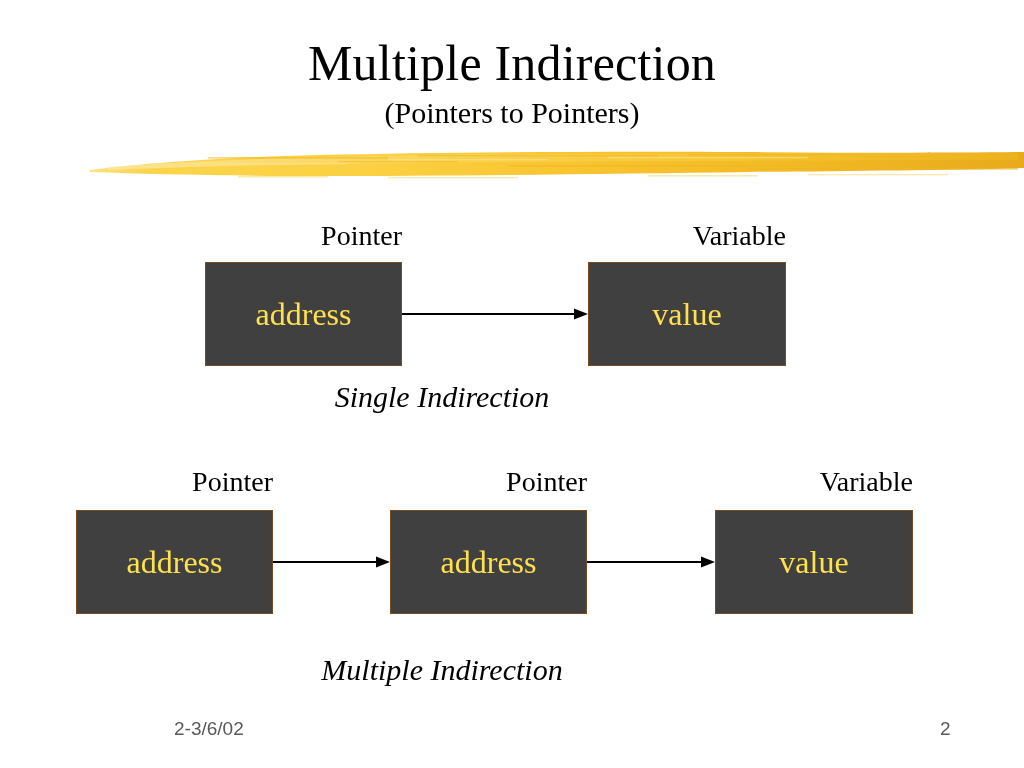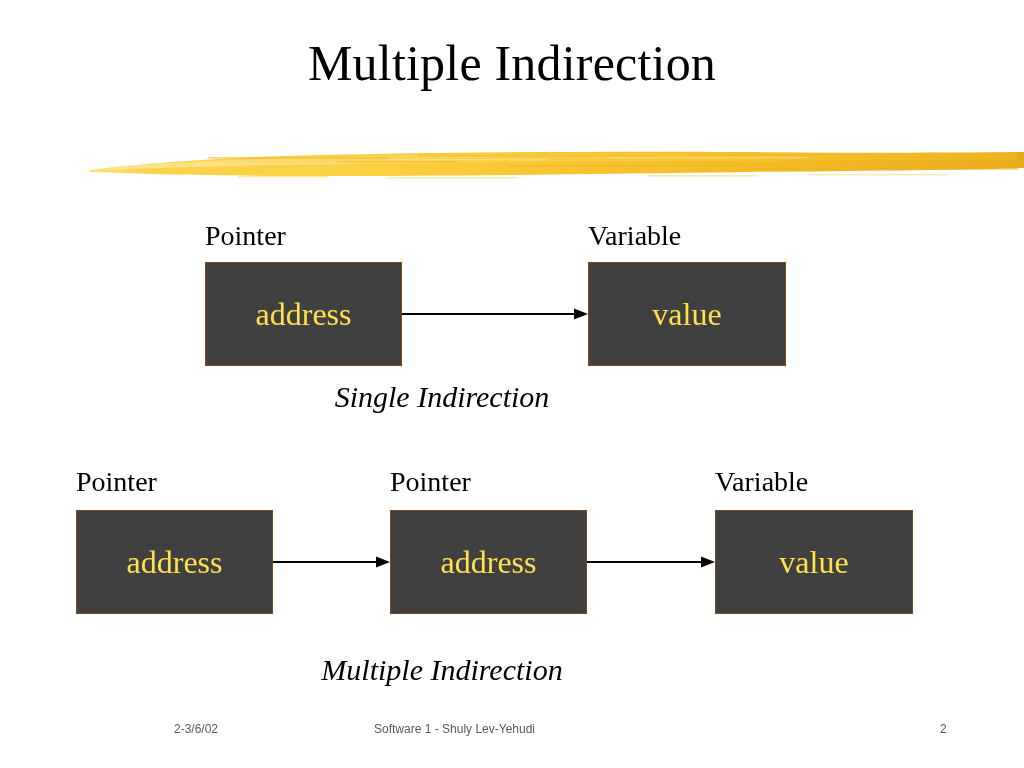--- a/index.html
+++ b/index.html
@@ -55,21 +55,21 @@
   }
   #row-single { left: 0; top: 212px; width: 1024px; height: 160px; }
   #row-multiple { left: 0; top: 462px; width: 1024px; height: 156px; }
 
   .node-label {
     position: absolute;
     font-family: "Liberation Serif", serif;
     font-size: 28px;
     line-height: 32px;
     color: #000000;
-    text-align: left;
+    text-align: right;
     white-space: nowrap;
   }
 
   .node-box {
     position: absolute;
     background: #404040;
     border: 1px solid #7a4a20;
     box-sizing: border-box;
     display: flex;
     align-items: center;
@@ -106,34 +106,35 @@
   #footer {
     position: absolute;
     left: 0;
     top: 718px;
     width: 1024px;
     height: 30px;
   }
   .footer-cell {
     position: absolute;
     font-family: "Liberation Sans", sans-serif;
-    font-size: 12px;
+    font-size: 19px;
     line-height: 22px;
     color: #595959;
     white-space: nowrap;
   }
   #footer-date { left: 174px; top: 0; }
   #footer-center { left: 374px; top: 0; }
   #footer-page { left: 940px; top: 0; }
 </style>
 </head>
 <body>
 
 <div id="title-block">
   <div id="slide-title">Multiple Indirection</div>
+  <div id="slide-subtitle">(Pointers to Pointers)</div>
 </div>
 
 <div id="brush-divider">
   <svg width="940" height="48" viewBox="0 0 940 48" preserveAspectRatio="none">
     <defs>
       <linearGradient id="brushGrad" x1="0" y1="0" x2="1" y2="0">
         <stop offset="0%" stop-color="#FDE27F"></stop>
         <stop offset="6%" stop-color="#FBD44B"></stop>
         <stop offset="28%" stop-color="#FBD143"></stop>
         <stop offset="52%" stop-color="#F8C430"></stop>
@@ -231,15 +232,14 @@
 
   <div class="node-box" style="left:715px; top:48px; width:198px; height:104px;">
     <span class="node-text">value</span>
   </div>
 </div>
 
 <div id="caption-multiple" class="caption">Multiple Indirection</div>
 
 <div id="footer">
   <div id="footer-date" class="footer-cell">2-3/6/02</div>
-  <div id="footer-center" class="footer-cell">Software 1 - Shuly Lev-Yehudi</div>
   <div id="footer-page" class="footer-cell">2</div>
 </div>
 
 </body></html>

